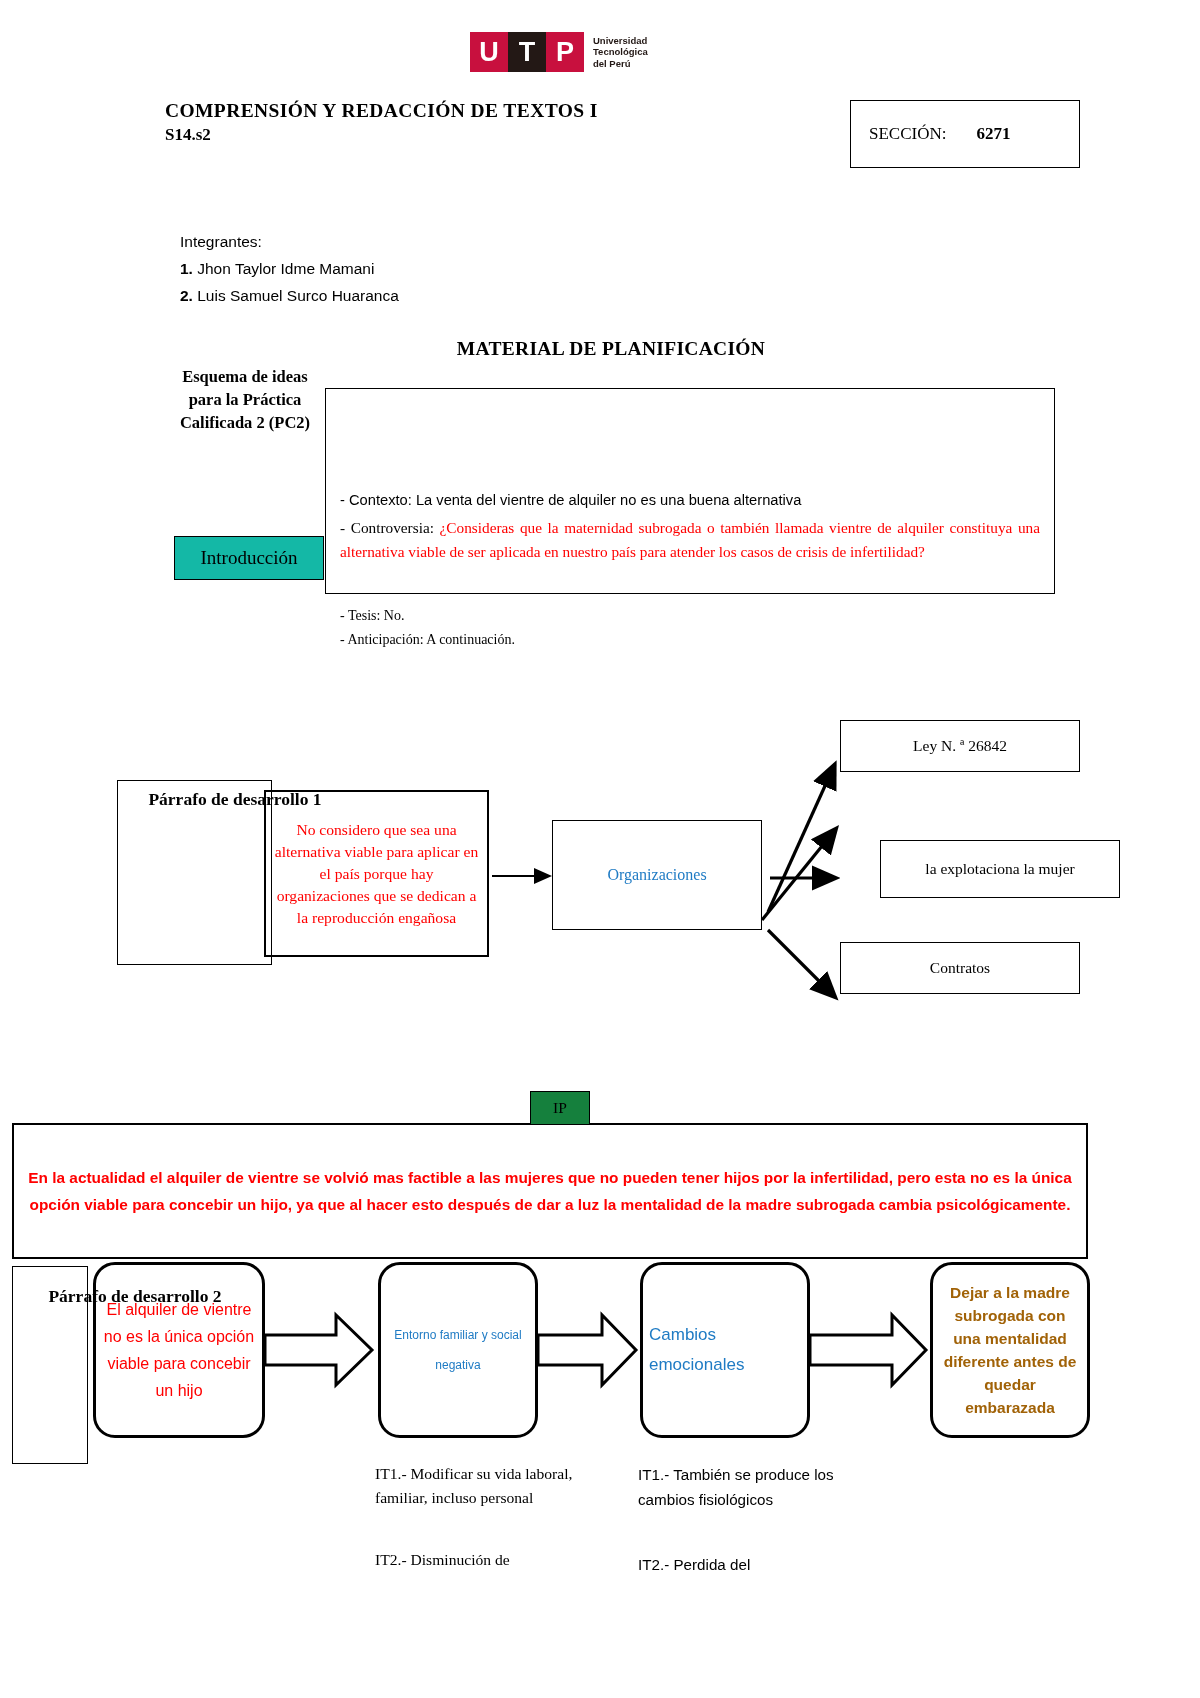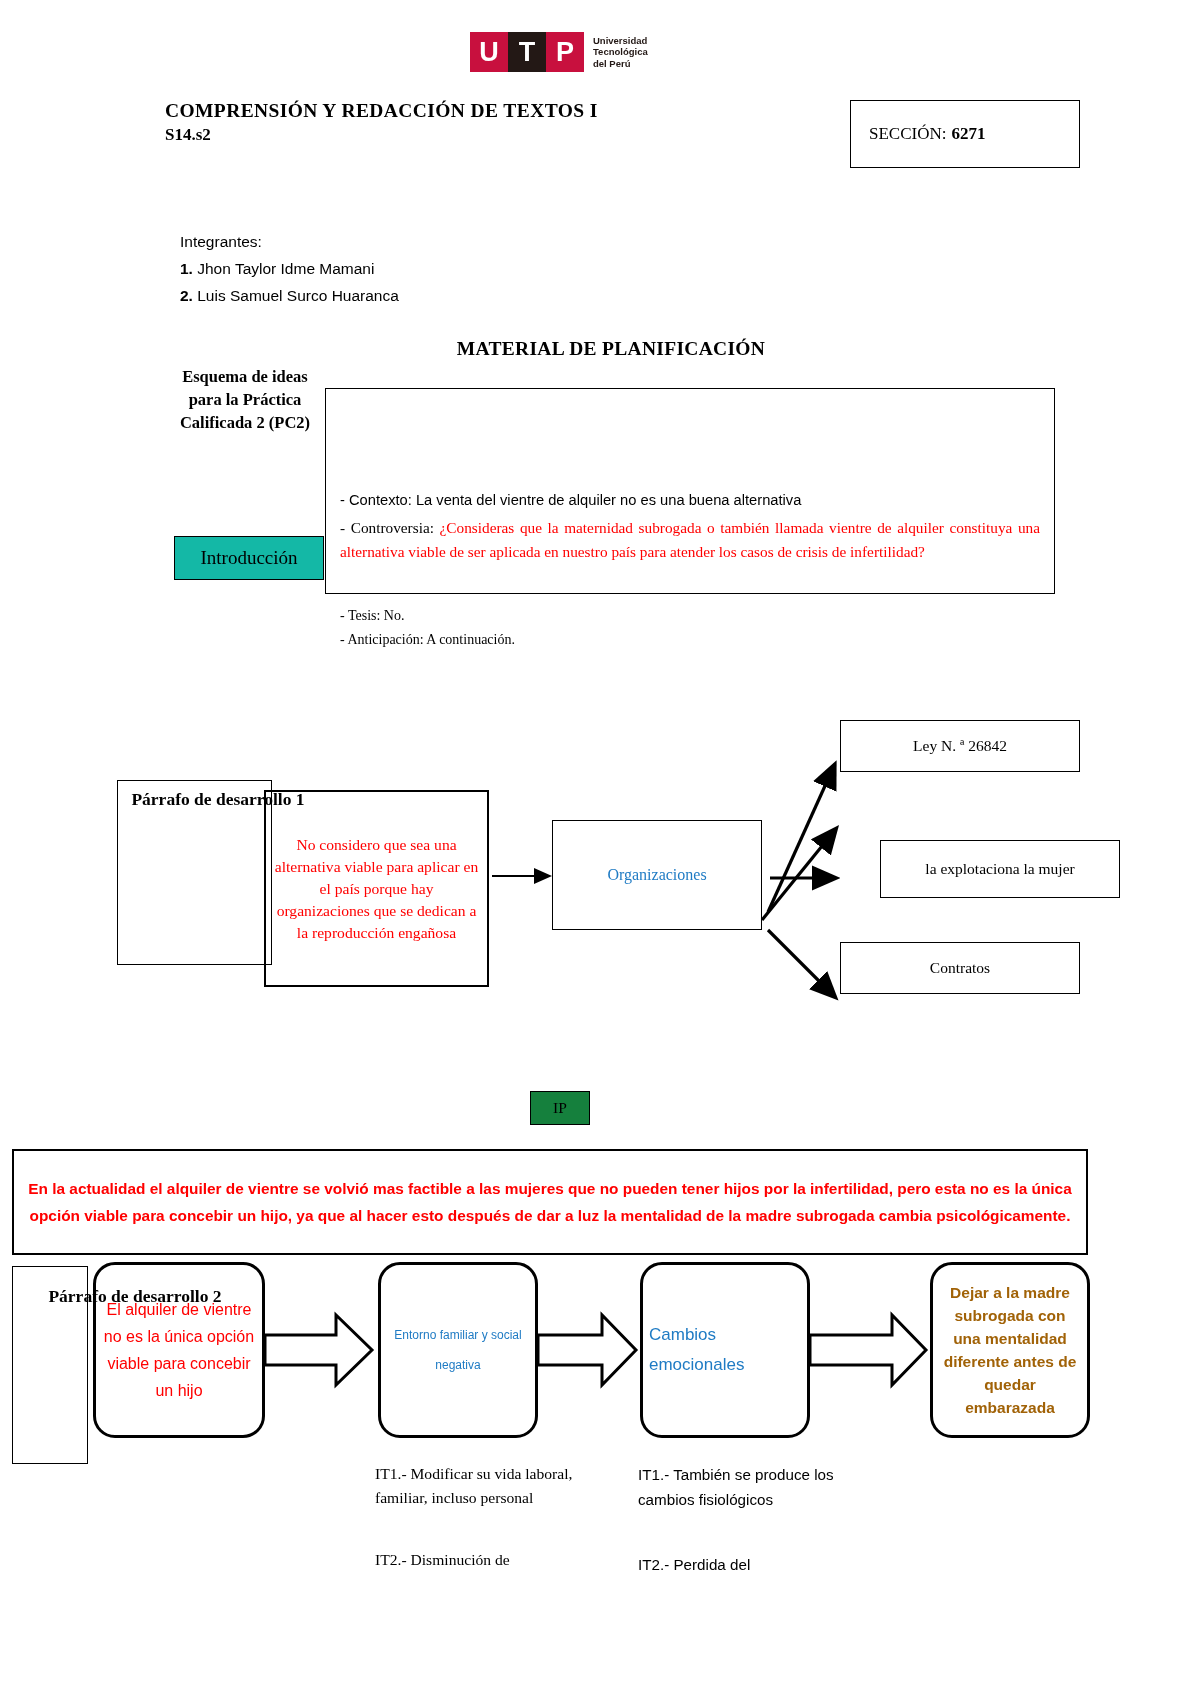--- a/index.html
+++ b/index.html
@@ -39,20 +39,21 @@
   
   #hdr { left: 165px; top: 98px; width: 600px; }
   #hdr .l1 { font-size: 19.5px; font-weight: bold; letter-spacing: .4px; line-height: 25px; }
   #hdr .l2, #hdr .l3 { font-size: 17px; font-weight: bold; line-height: 23px; }
 
   #seccion-box {
     left: 850px; top: 100px; width: 230px; height: 68px;
     border: 1.6px solid #000; box-sizing: border-box;
     display: flex; align-items: center; padding-left: 18px;
     font-size: 17px;
+    gap: 25px;
   }
   #seccion-box b { font-weight: bold; margin-left: 5px; }
 
   
   #integrantes {
     left: 180px; top: 228px; width: 480px;
     font-family: "Liberation Sans", sans-serif; font-size: 15.5px; line-height: 27px;
   }
   #integrantes .num { font-weight: bold; }
 
@@ -93,25 +94,25 @@
     left: 340px; top: 604px; width: 600px;
     font-size: 14px; line-height: 24px;
   }
 
   
   #p1-label-box {
     left: 117px; top: 780px; width: 155px; height: 185px;
     border: 1.5px solid #000; box-sizing: border-box;
   }
   #p1-label-text {
-    left: 128px; top: 788px; width: 180px; text-align: center;
+    left: 145px; top: 788px; width: 180px; text-align: center;
     font-size: 17.5px; font-weight: bold; line-height: 23px;
   }
   #p1-red-box {
-    left: 264px; top: 790px; width: 225px; height: 197px;
+    left: 264px; top: 790px; width: 225px; height: 167px;
     border: 2px solid #000; box-sizing: border-box; background: transparent;
     display: flex; align-items: center; justify-content: center;
     padding: 4px 8px;
   }
   #p1-red-box span {
     color: #ff0000; font-size: 15.6px; line-height: 22px; text-align: center;
   }
   #org-box {
     left: 552px; top: 820px; width: 210px; height: 110px;
     border: 1.8px solid #000; box-sizing: border-box;
@@ -128,25 +129,24 @@
   #contr-box { left: 840px; top: 942px; width: 240px; height: 52px; }
 
   
   #ip-box {
     left: 530px; top: 1091px; width: 60px; height: 34px;
     border: 1.5px solid #000; box-sizing: border-box; background: #15803d;
     display: flex; align-items: center; justify-content: center;
     font-size: 15.5px; z-index: 3;
   }
   #ip-banner {
-    left: 12px; top: 1123px; width: 1076px; height: 106px;
+    left: 12px; top: 1123px; width: 1076px; height: 136px;
     border: 2.2px solid #000; box-sizing: border-box;
     display: flex; align-items: center; justify-content: center;
     padding: 4px 14px;
-    margin-top: 26px;
   }
   #ip-banner span {
     color: #ff0000; font-family: "Liberation Sans", sans-serif;
     font-weight: bold; font-size: 15.4px; line-height: 27px; text-align: center;
   }
 
   
   #p2-label-box {
     left: 12px; top: 1266px; width: 76px; height: 198px;
     border: 1.5px solid #000; box-sizing: border-box;

